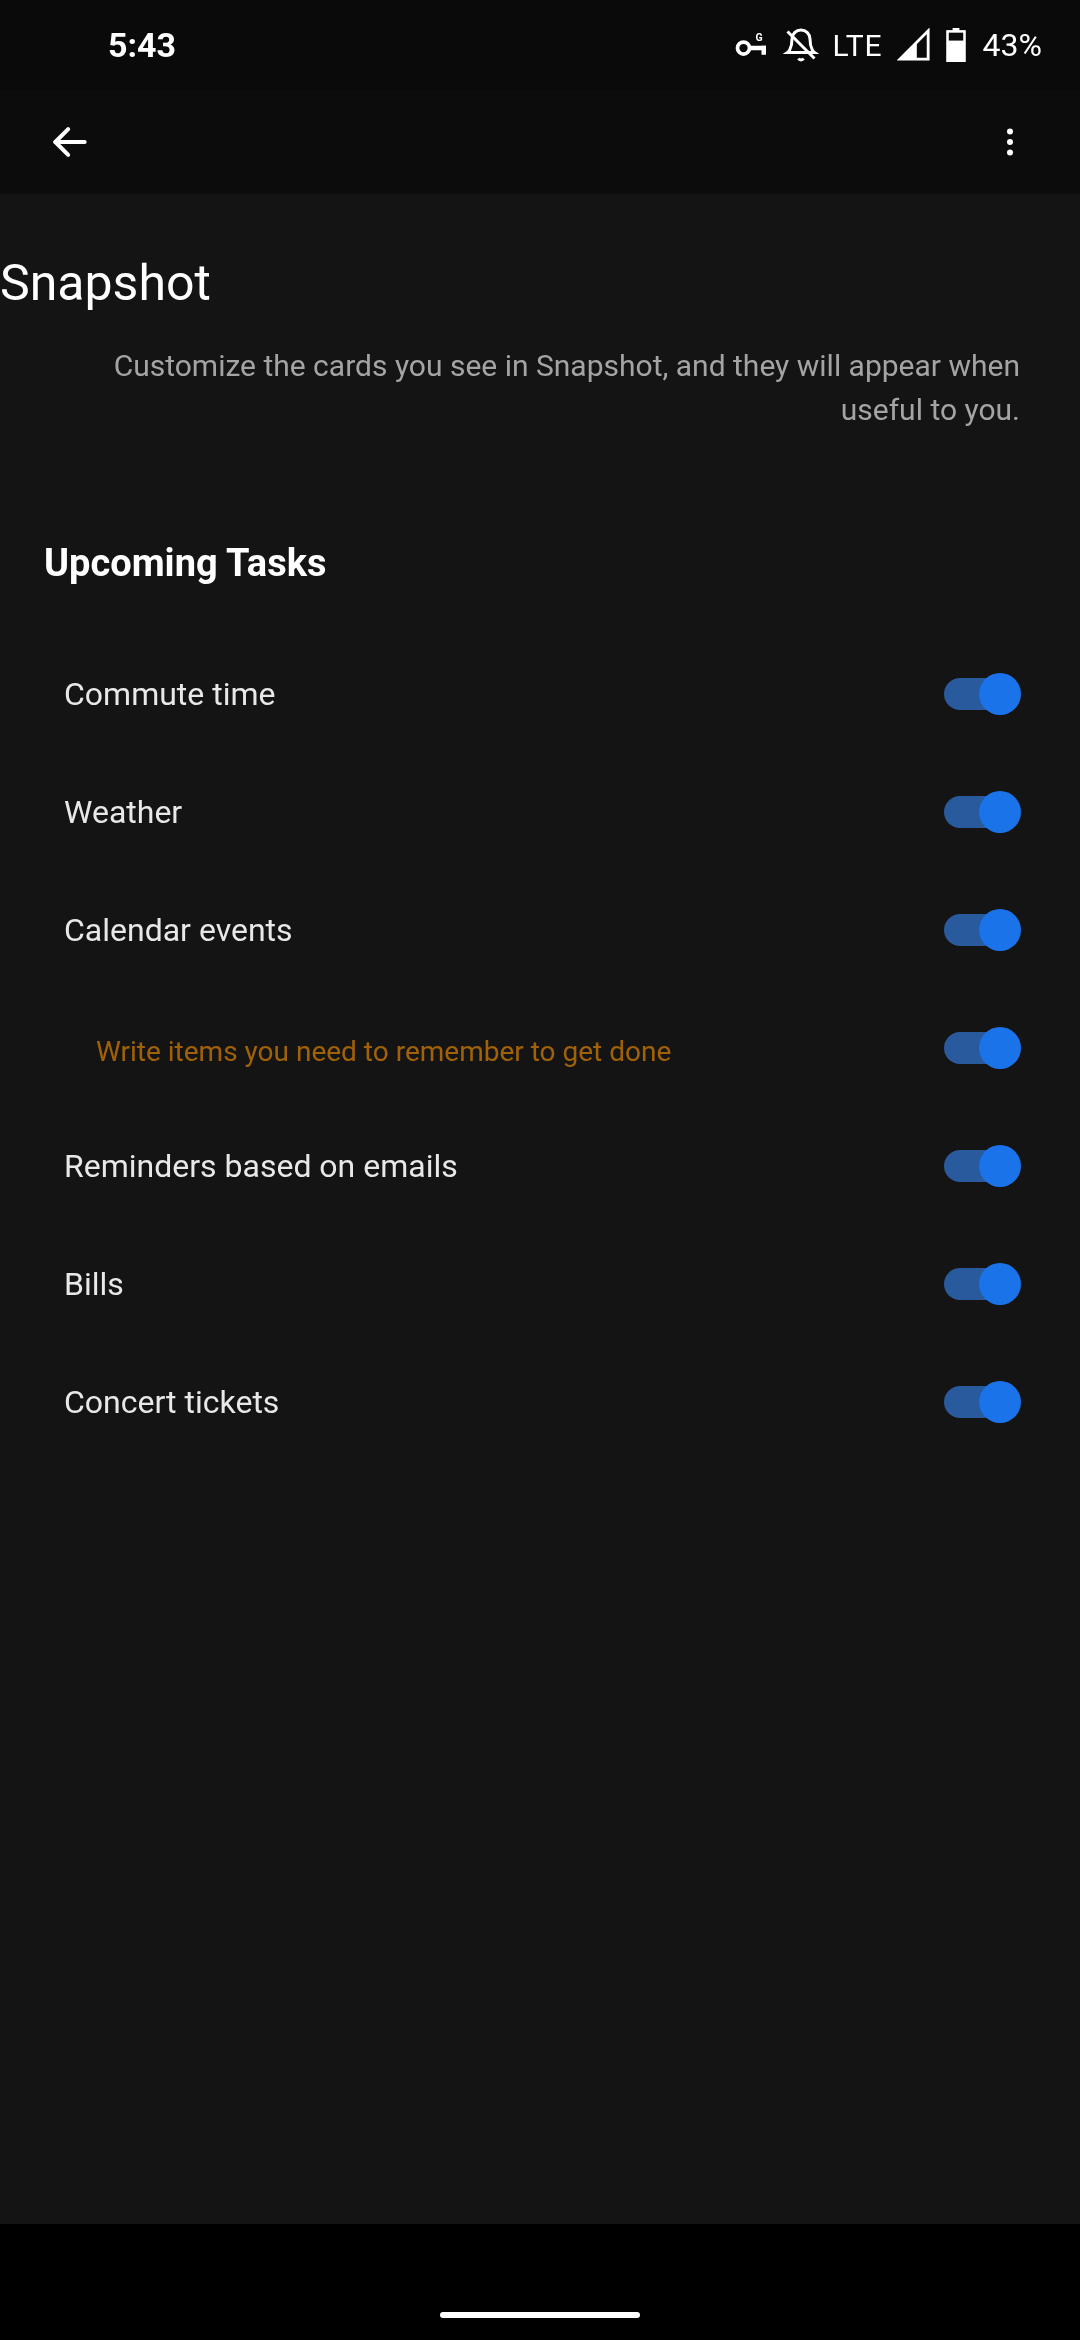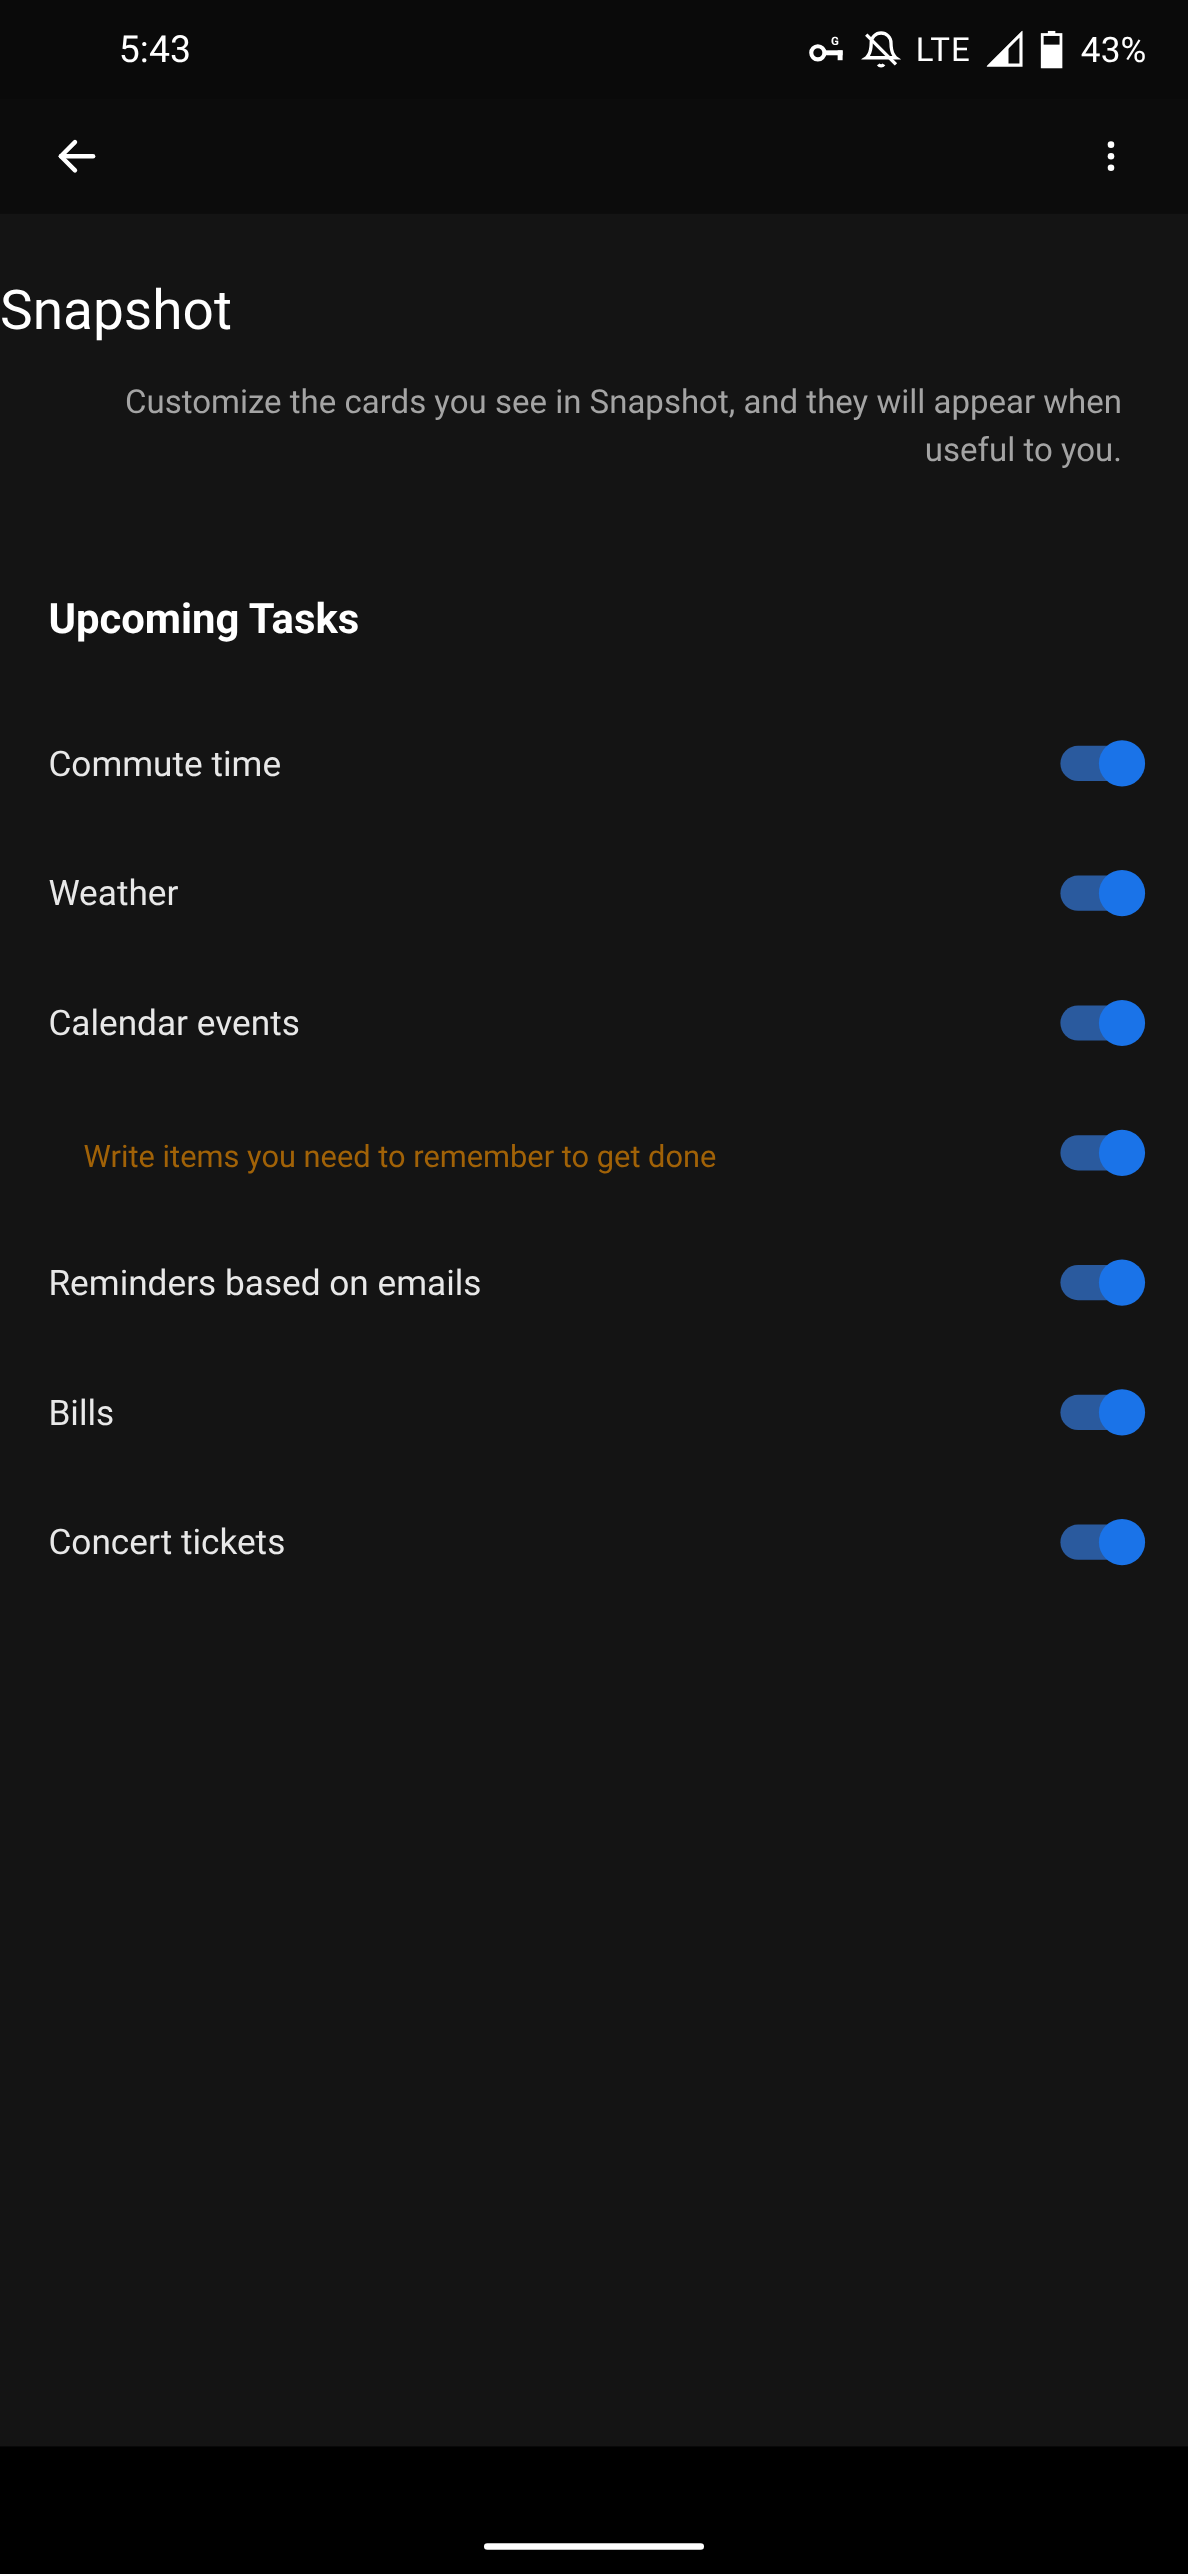--- a/index.html
+++ b/index.html
@@ -19,21 +19,21 @@
     .status-bar {
       height: 90px;
       display: flex;
       justify-content: space-between;
       align-items: center;
       padding: 0 38px 0 108px;
       background: #0a0a0a;
     }
     .status-time {
       font-size: 34px;
-      font-weight: 400;
+      font-weight: 700;
       color: #ffffff;
     }
     .status-right {
       display: flex;
       align-items: center;
       gap: 14px;
     }
     .status-right svg {
       display: block;
     }
@@ -94,21 +94,21 @@
     .section-header {
       font-size: 38px;
       font-weight: 700;
       padding: 0 44px;
       margin-bottom: 50px;
     }
     .setting-row {
       display: flex;
       align-items: center;
       justify-content: space-between;
-      padding: 33px 44px;
+      padding: 33px 64px;
       min-height: 118px;
     }
     .setting-text {
       flex: 1;
       padding-right: 30px;
     }
     .setting-label {
       font-size: 32px;
       color: #e8e8e8;
     }

